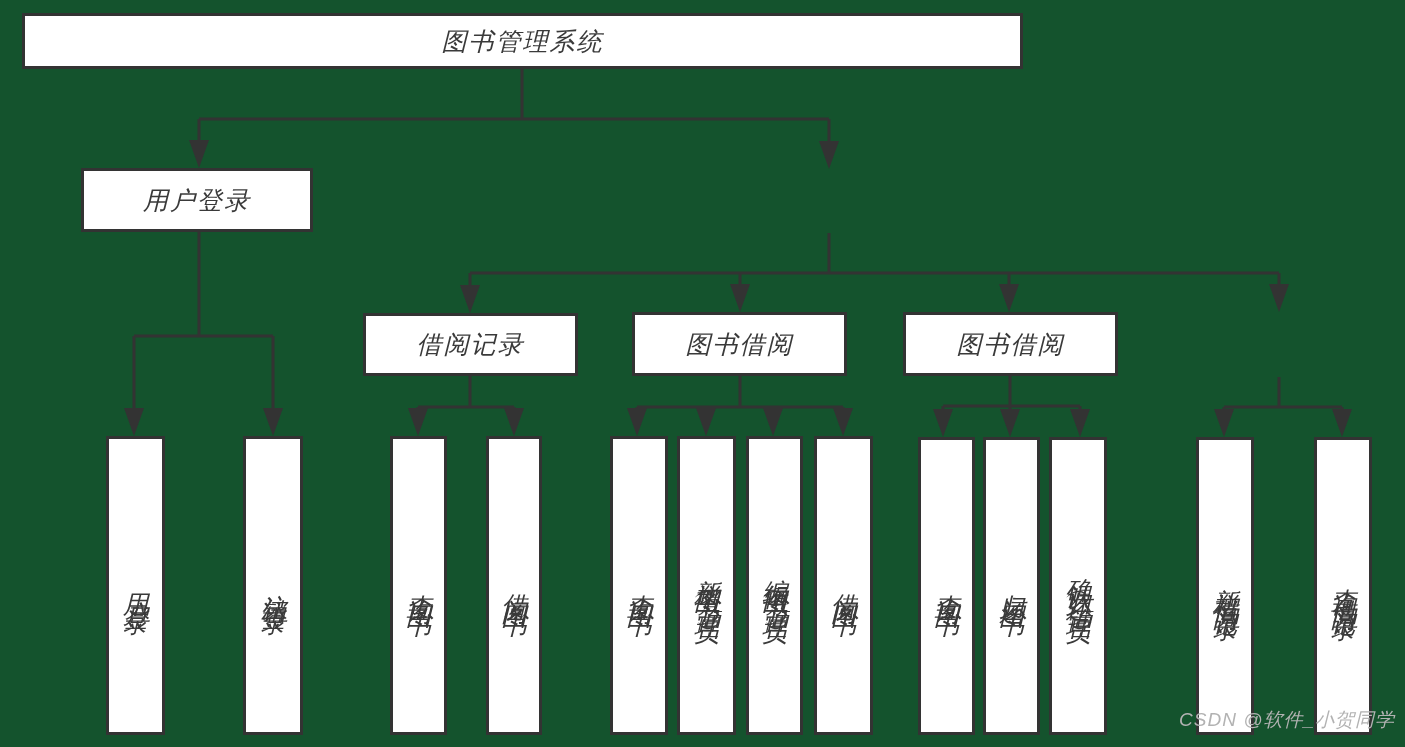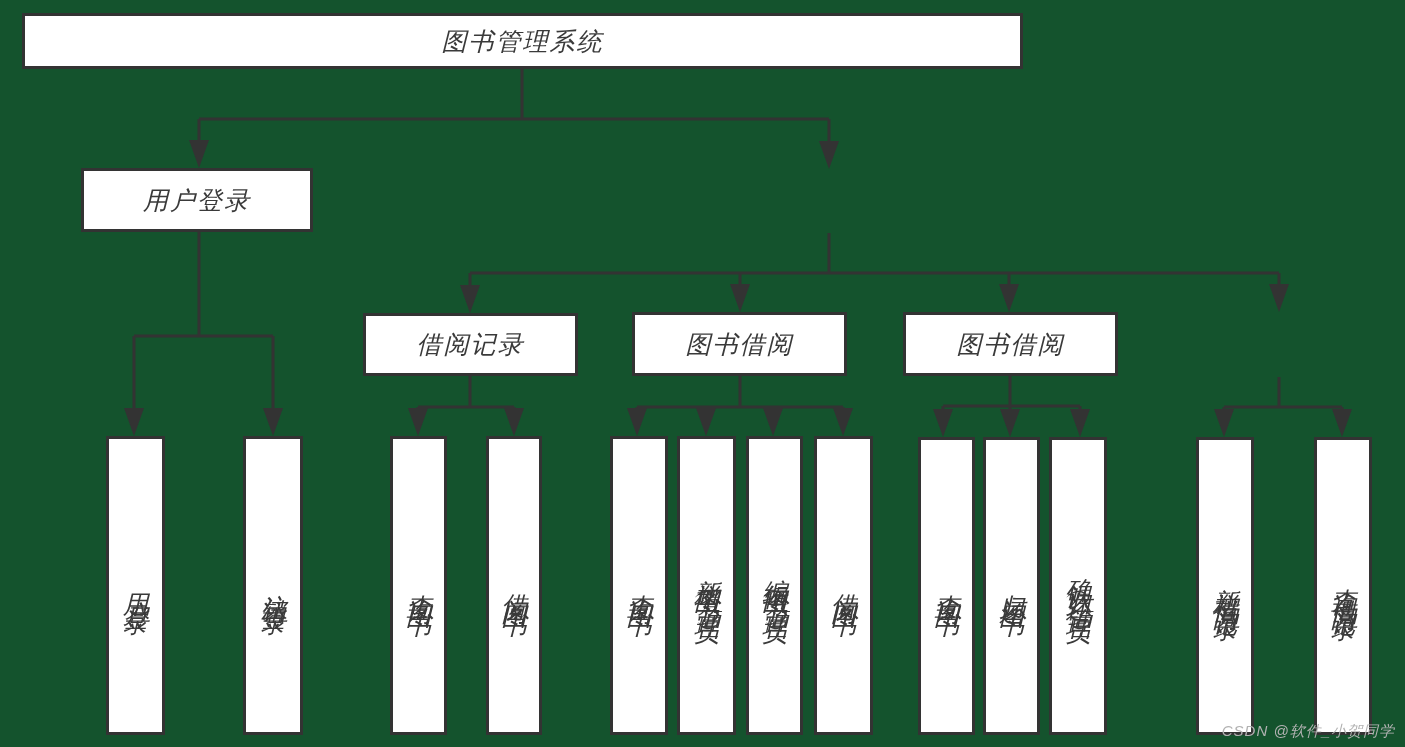--- a/index.html
+++ b/index.html
@@ -40,22 +40,22 @@
     writing-mode: vertical-rl;
     text-orientation: mixed;
     font-size: 25px;
     line-height: 1;
     letter-spacing: 6px;
     white-space: nowrap;
   }
   .watermark {
     position: absolute;
     right: 10px;
-    bottom: 6px;
-    font-size: 15px;
+    bottom: 14px;
+    font-size: 19px;
     color: #b2b2b2;
     letter-spacing: 1px;
     z-index: 5;
     white-space: nowrap;
   }
 </style>
 </head>
 <body>
 
 <div id="stage">

